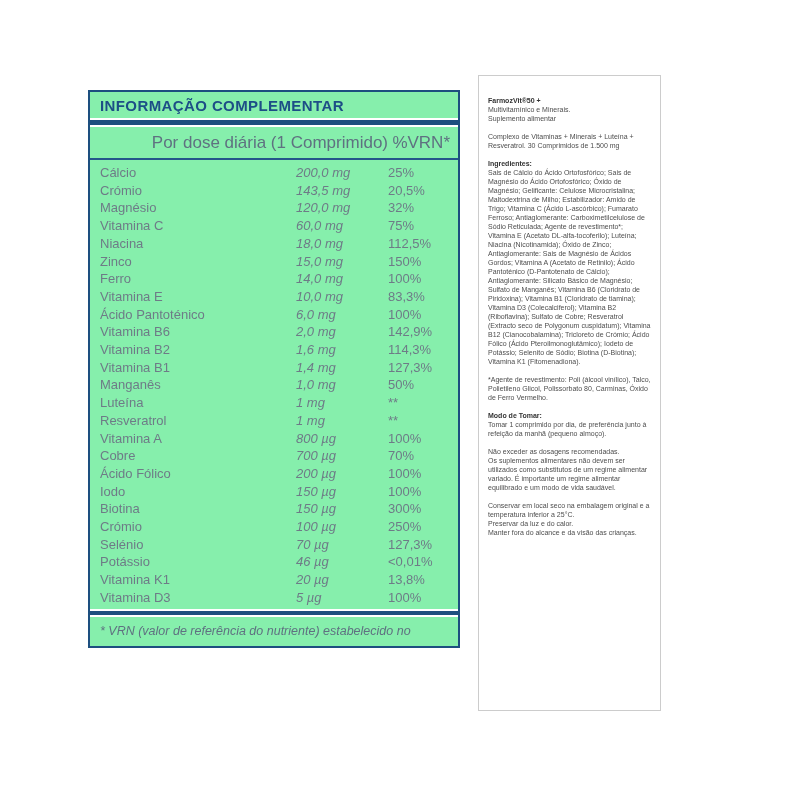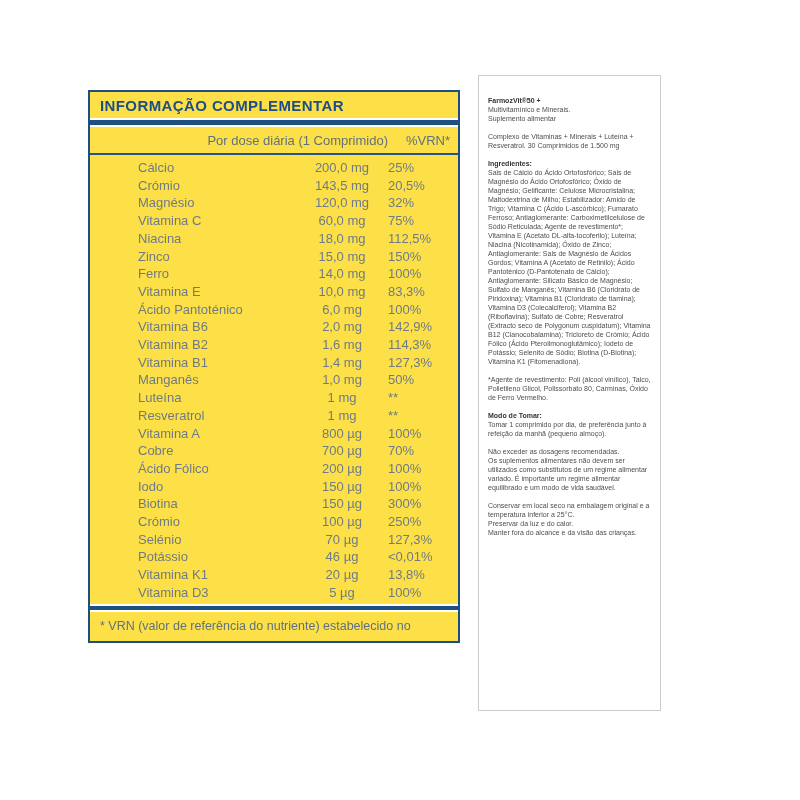--- a/index.html
+++ b/index.html
@@ -5,45 +5,45 @@
   html,body{margin:0;padding:0;}
   body{
     width:800px;height:800px;background:#ffffff;position:relative;
     font-family:"Liberation Sans", sans-serif;
     -webkit-font-smoothing:antialiased;
   }
 
   
   .facts{
     position:absolute;left:88px;top:90px;width:372px;
-    border:2px solid #1d4f7f;background:#fde047;box-sizing:border-box;
+    border:2px solid #1d4f7f;background:#86efac;box-sizing:border-box;
   }
   .facts-title{
     margin:0;padding:5px 10px 4px;
     color:#1d4e86;font-size:15px;font-weight:bold;letter-spacing:.4px;
   }
   .band{
     height:5px;background:#1d4f7f;
     border-top:2px solid #ffffff;border-bottom:2px solid #ffffff;
   }
   .band-thin{height:4px;}
   .facts-header{
     display:flex;align-items:baseline;
     padding:6px 0 5px 10px;
-    color:#5f7181;font-size:13px;
+    color:#5f7181;font-size:17px;
     border-bottom:2px solid #24568a;
   }
   .hdose{flex:1;text-align:right;}
   .hvrn{width:62px;text-align:right;padding-right:8px;}
   .facts-rows{padding:4px 0 2px 10px;}
-  .frow{display:flex;align-items:baseline;line-height:17.7px;font-size:13px;color:#6e7b87;margin-left:38px;}
+  .frow{display:flex;align-items:baseline;line-height:17.7px;font-size:13px;color:#6e7b87;}
   .fname{flex:1;text-align:left;}
-  .famt{width:92px;text-align:center;}
+  .famt{width:92px;text-align:left;font-style:italic;}
   .fvrn{width:62px;text-align:left;padding-right:8px;}
-  .facts-footer{padding:6px 10px 7px;color:#5f7181;font-size:12.5px;line-height:16.5px;}
+  .facts-footer{padding:6px 10px 7px;color:#5f7181;font-size:12.5px;line-height:16.5px;font-style:italic;}
   .facts-footer p{margin:0;}
 
   
   .info{
     position:absolute;left:478px;top:75px;width:183px;height:636px;
     border:1px solid #cccccc;background:#fff;box-sizing:border-box;
     padding:11px 9px;color:#4d4d4d;font-size:7px;line-height:9px;
   }
   .info p{margin:0 0 9px;white-space:pre-line;}
   .info .tight{margin-bottom:0;}

